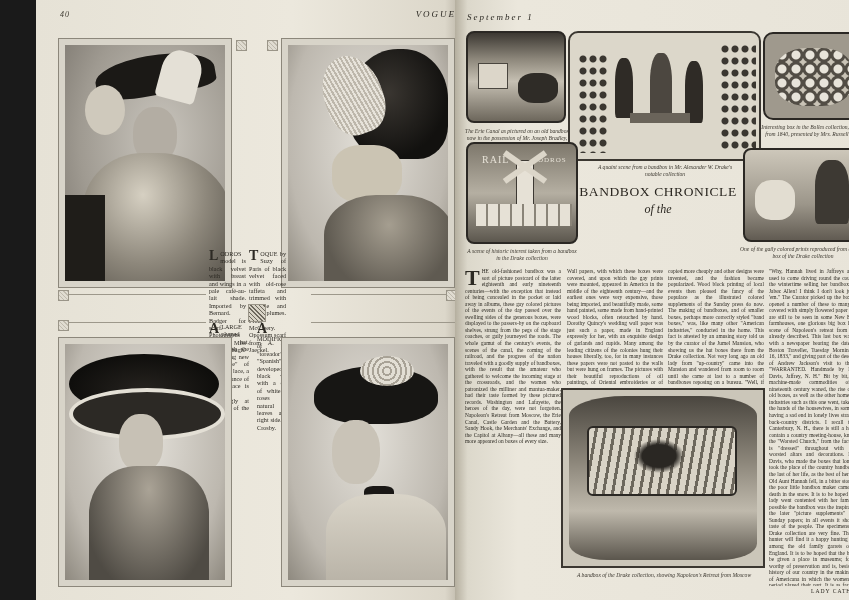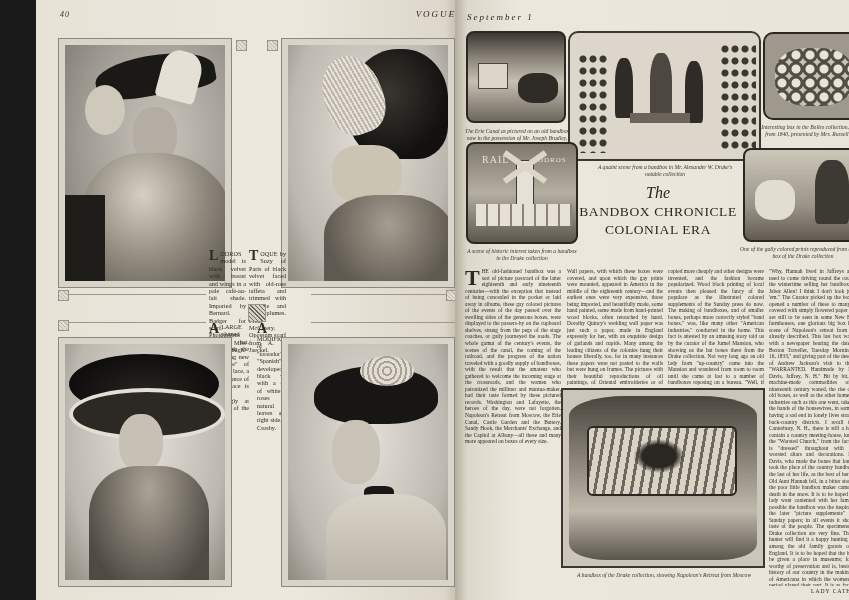--- a/index.html
+++ b/index.html
@@ -149,23 +149,22 @@
     </div>
     <div class="pic-caption" style="left:10px; top:248px; width:114px;">A scene of historic interest taken from a bandbox in the Drake collection</div>
 
     <div class="shape" style="left:288px; top:148px; width:120px; height:94px; border-radius:8px; border:2px solid #2b2824; background:linear-gradient(180deg, #cdc7ba 0%, #9c968a 60%, #615b52 100%); overflow:hidden;">
       <div class="shape" style="left:10px; top:30px; width:40px; height:40px; background:#e2ddd1; border-radius:40%;"></div>
       <div class="shape" style="left:70px; top:10px; width:34px; height:64px; background:#3d3933; border-radius:40% 40% 10% 10%;"></div>
     </div>
     <div class="pic-caption" style="left:284px; top:246px; width:128px;">One of the gaily colored prints reproduced from another box of the Drake collection</div>
 
     <div class="title-block">
-      <div class="title-the">The</div>
       <div class="title-main">BANDBOX CHRONICLE</div>
-      <div class="title-main">COLONIAL ERA</div>
+      <div class="title-of">of the</div>
     </div>
 
     <div class="col" style="left:10px; top:268px; width:96px; height:330px;">
       <span class="drop">T</span><span>HE old-fashioned bandbox was a sort of picture postcard of the latter eighteenth and early nineteenth centuries—with the exception that instead of being concealed in the pocket or laid away in albums, these gay colored pictures of the events of the day passed over the swelling sides of the generous boxes, were displayed to the passers-by on the cupboard shelves, strung from the pegs of the stage coaches, or gaily journeyed the roads. The whole gamut of the century's events, the scenes of the canal, the coming of the railroad, and the progress of the nation traveled with a goodly supply of bandboxes, with the result that the amateur who gathered to welcome the incoming stage at the crossroads, and the women who patronized the milliner and mantua-maker, had their taste formed by these pictured records. Washington and Lafayette, the heroes of the day, were not forgotten. Napoleon's Retreat from Moscow, the Erie Canal, Castle Garden and the Battery, Sandy Hook, the Merchants' Exchange, and the Capitol at Albany—all these and many more appeared on boxes of every size.</span>
     </div>
     <div class="col" style="left:112px; top:268px; width:96px; height:118px;">
       <span>Wall papers, with which these boxes were covered, and upon which the gay prints were mounted, appeared in America in the middle of the eighteenth century—and the earliest ones were very expensive, those being imported, and beautifully made, some hand painted, some made from hand-printed wood blocks, often retouched by hand. Dorothy Quincy's wedding wall paper was just such a paper, made in England expressly for her, with an exquisite design of garlands and cupids. Many among the leading citizens of the colonies hung their houses liberally, too, for in many instances these papers were not pasted to the walls but were hung on frames. The pictures with their beautiful reproductions of oil paintings, of Oriental embroideries or of realistic scenes of foreign lands, and the amateur printing in America of the late 18th century, showed the way for designs which were simpler in execution, and it is doubtful if any scenes were more charming than those of the bandboxes. When printing in America became general, the earlier wall-paper designs were</span>
     </div>
     <div class="col" style="left:213px; top:268px; width:96px; height:118px;">
       <span>copied more cheaply and other designs were invented, and the fashion became popularized. Wood block printing of local events then pleased the fancy of the populace as the illustrated colored supplements of the Sunday press do now. The making of bandboxes, and of smaller boxes, perhaps more correctly styled "band boxes," was, like many other "American industries," conducted in the home. This fact is attested by an amusing story told us by the curator of the Jumel Mansion, who showing us the hat boxes there from the Drake collection. Not very long ago an old lady from "up-country" came into the Mansion and wandered from room to room until she came at last to a number of bandboxes reposing on a bureau. "Well, if there don't look like Hannah Davis' boxes!" she exclaimed. "And who was Hannah Davis?" asked the Curator, who happened to overhear her ejaculation.</span>

